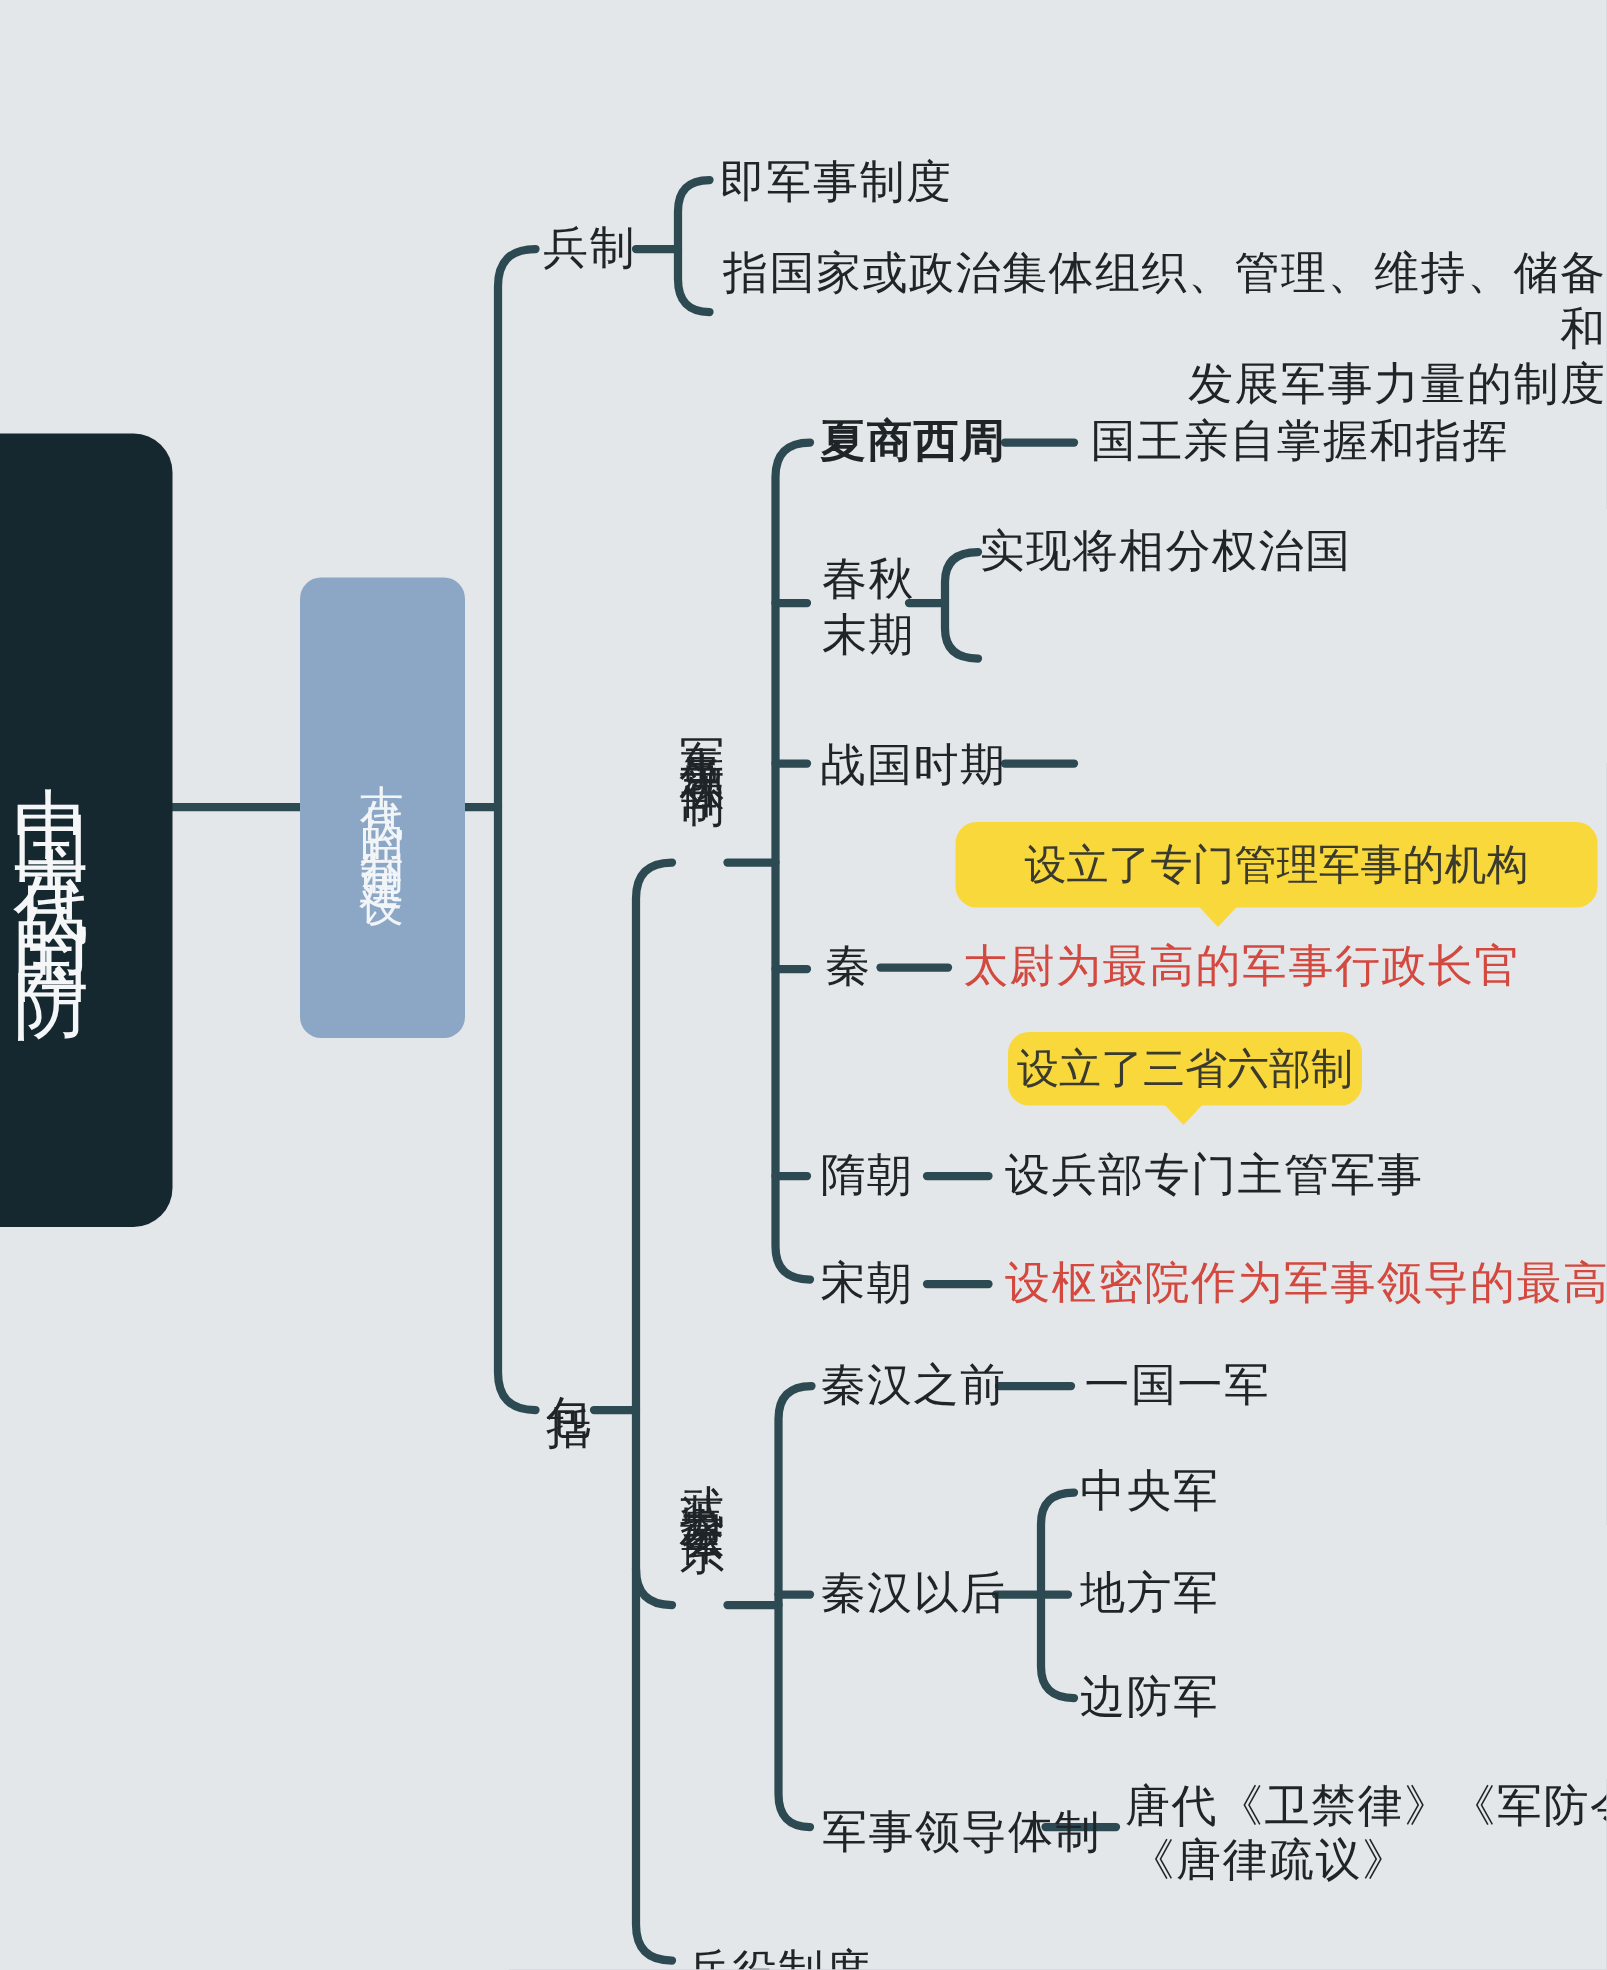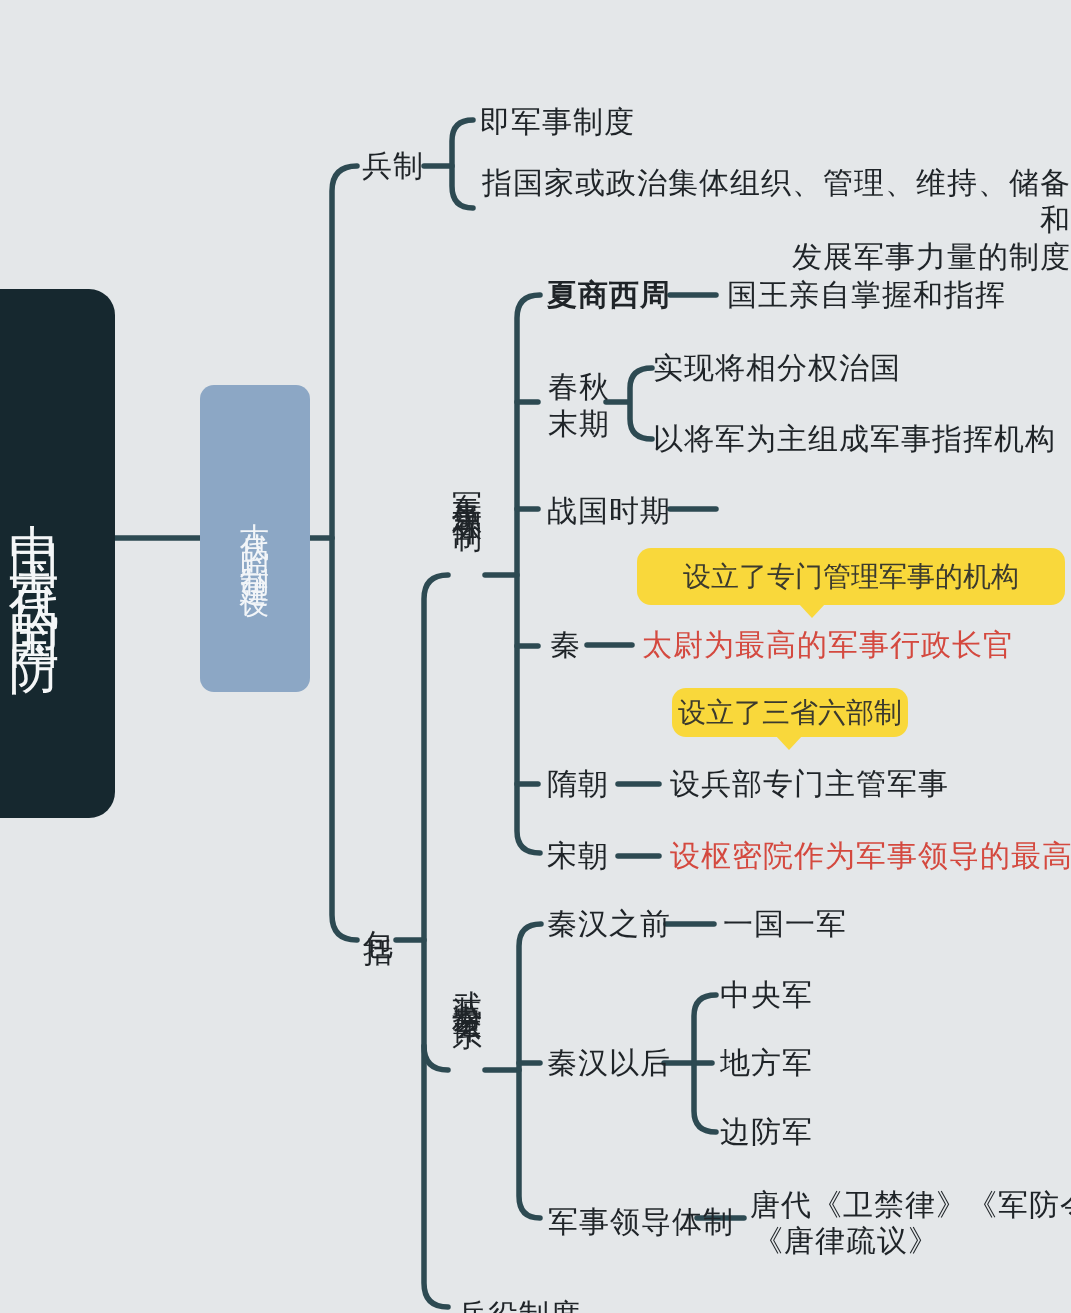--- a/index.html
+++ b/index.html
@@ -147,21 +147,20 @@
 
   <div class="node-text vtext" style="left:363px; top:906px; letter-spacing:7px;">包括</div>
 
   <div class="node-text vtext vlabel" style="left:452px; top:468px;">军事领导体制</div>
 
   <div class="node-text" style="left:547px; top:280px;font-weight:bold;">夏商西周</div>
   <div class="node-text" style="left:727px; top:280px;">国王亲自掌握和指挥</div>
 
   <div class="node-text two-line" style="left:548px; top:368px; width:66px; white-space:normal;">春秋末期</div>
   <div class="node-text" style="left:653px; top:353px;">实现将相分权治国</div>
-  <div class="node-text" style="left:653px; top:424px;">以将军为主组成军事指挥机构</div>
 
   <div class="node-text" style="left:547px; top:496px;">战国时期</div>
 
   <div class="bubble" style="left:637px; top:548px; width:428px; height:57px;">
     <span>设立了专门管理军事的机构</span>
     <span class="tail" style="left:161px;"></span>
   </div>
   <div class="node-text" style="left:550px; top:630px;">秦</div>
   <div class="node-text red" style="left:642px; top:630px;">太尉为最高的军事行政长官</div>
 

